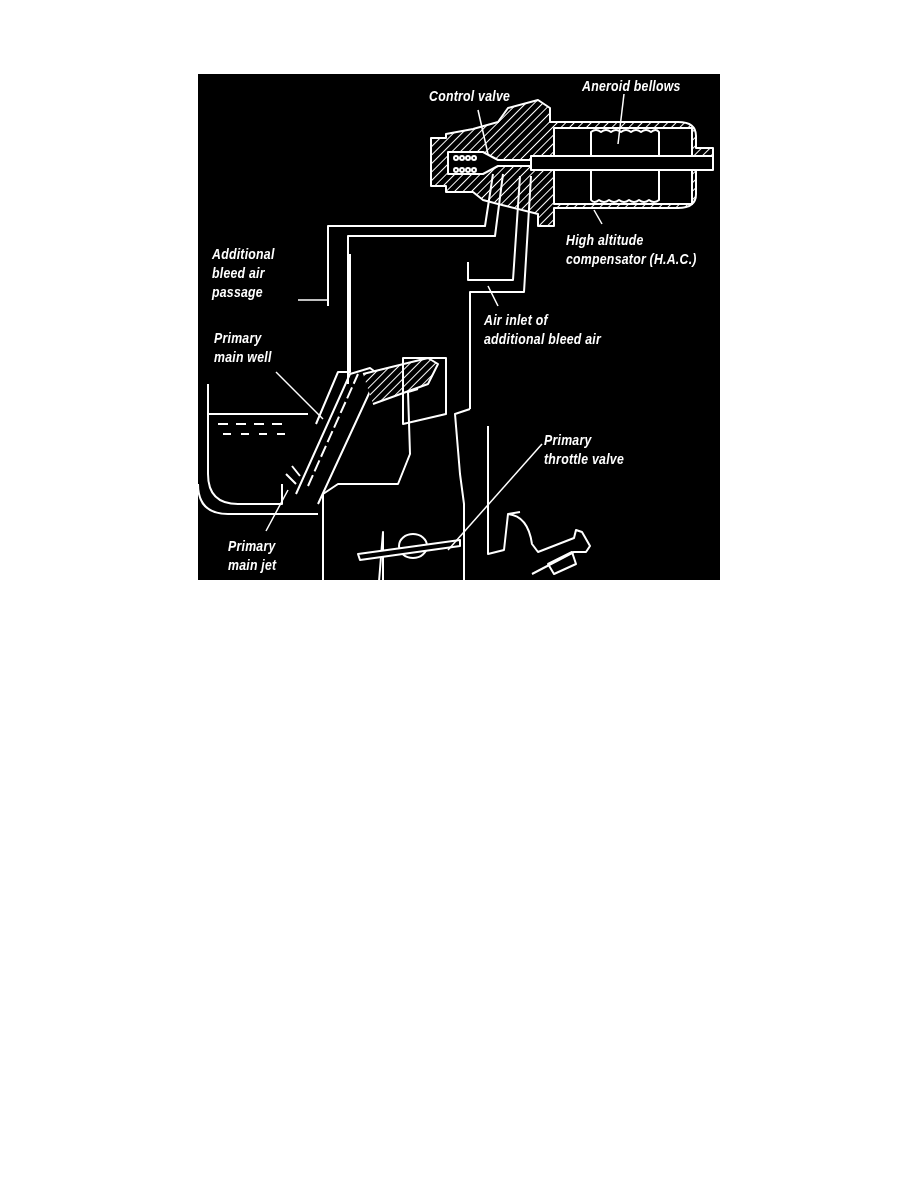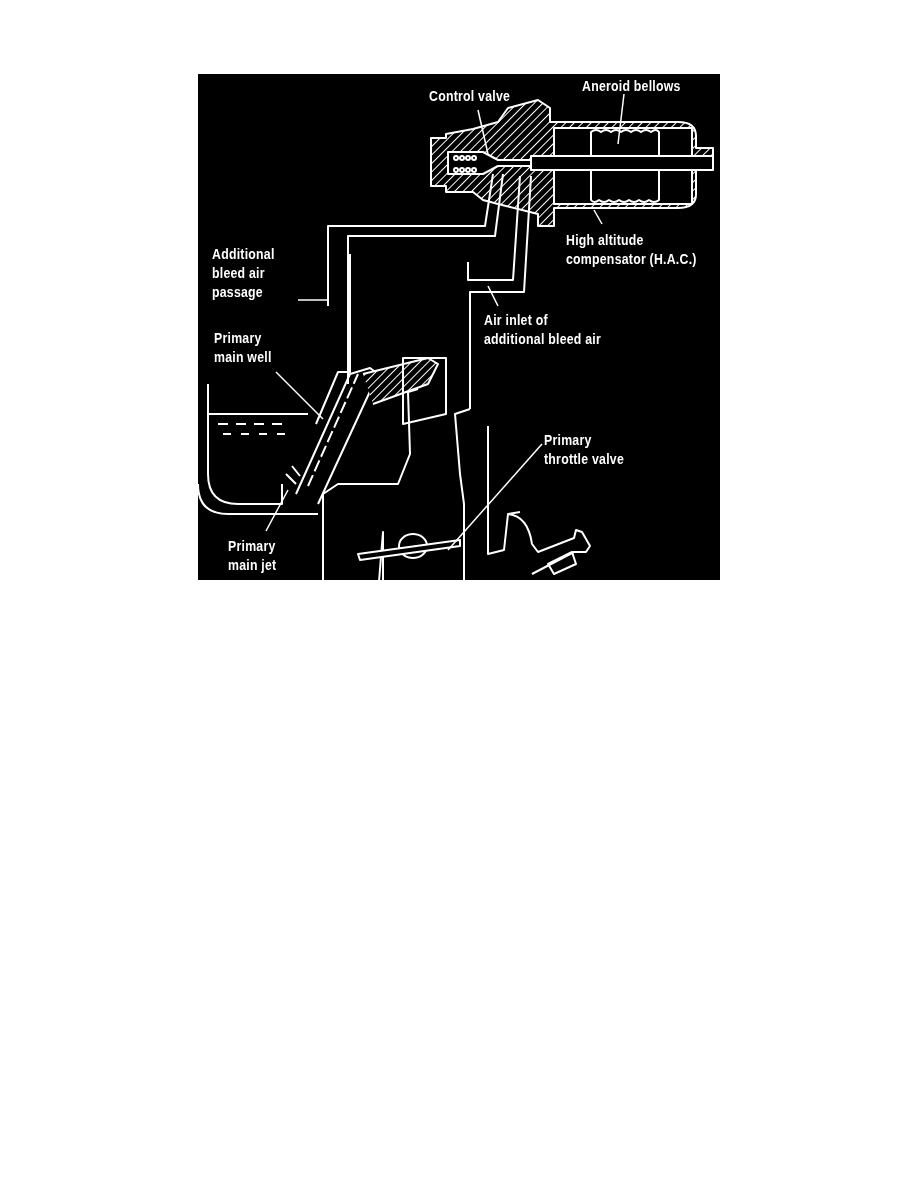--- a/index.html
+++ b/index.html
@@ -1,17 +1,17 @@
 <!DOCTYPE html>
 <html><head>
   <meta charset="utf-8">
   <style>
     html, body { margin: 0; padding: 0; background: #ffffff; }
     body { width: 918px; height: 1188px; position: relative; overflow: hidden; font-family: "Liberation Sans", sans-serif; }
-    .figure { position: absolute; left: 198px; top: 74px; width: 522px; height: 506px; background: #000000; overflow: hidden; }
+    .figure { position: absolute; left: 198px; top: 74px; width: 522px; height: 506px; background: #000000; overflow: hidden; font-style: italic; }
     .figure svg { position: absolute; left: 0; top: 0; }
     .lbl { position: absolute; color: #ffffff; font-family: "Liberation Sans", sans-serif; font-weight: bold; font-size: 15px; line-height: 19px; letter-spacing: 0.3px; white-space: nowrap; transform: scaleX(0.82); transform-origin: left top; }
     .lbl span { display: block; }
   </style>
 </head>
 <body>
 
 <div class="figure">
   <svg width="522" height="506" viewBox="0 0 522 506">
     <defs>

